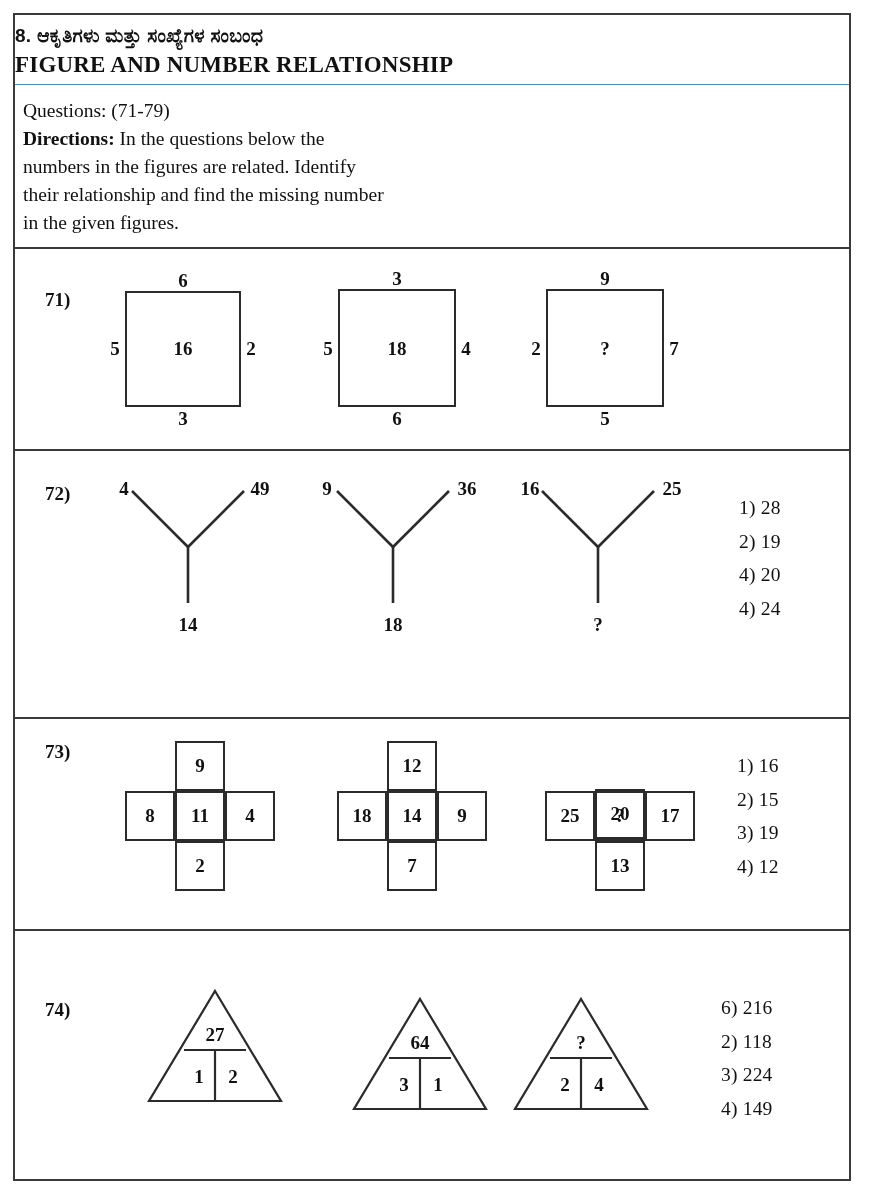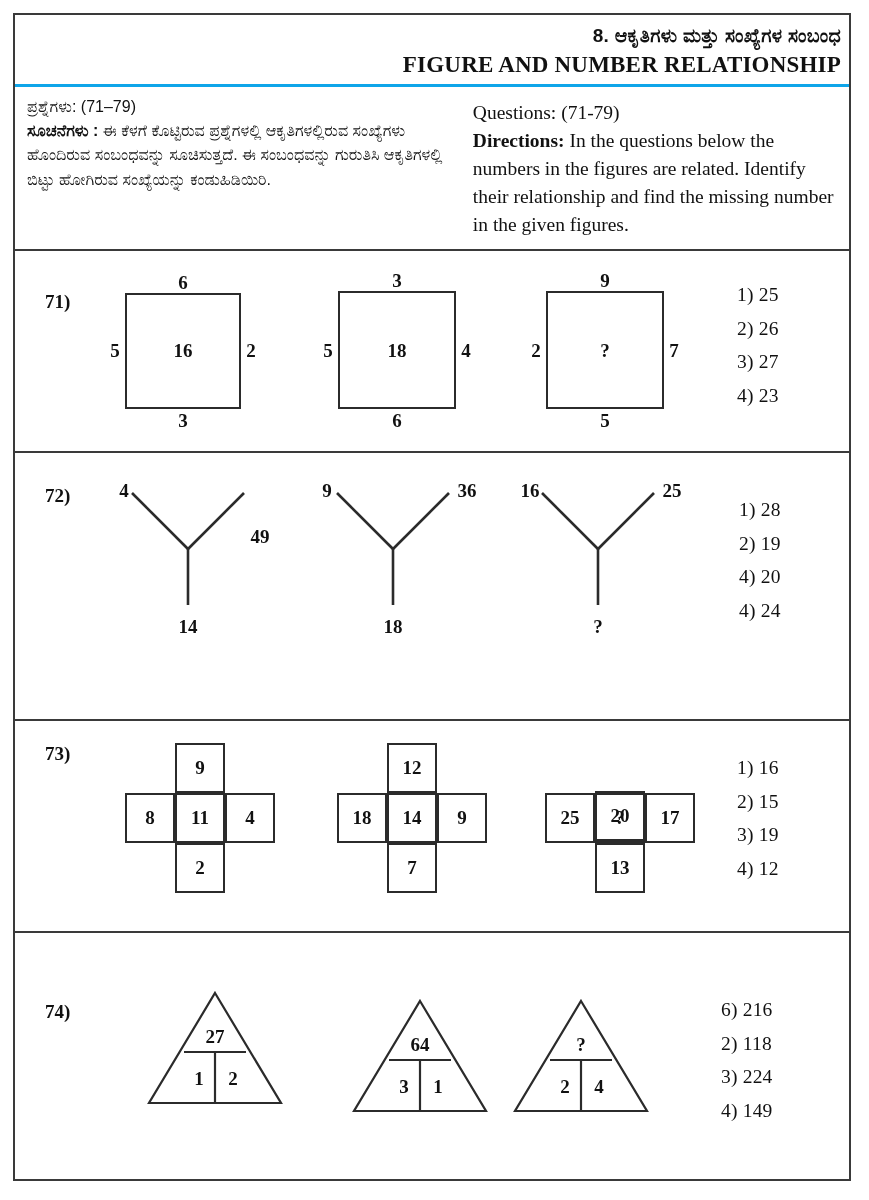--- a/index.html
+++ b/index.html
@@ -21,23 +21,23 @@
     top: 13px;
     width: 838px;
     height: 1168px;
     border: 2px solid #3a3a3a;
     box-sizing: border-box;
     background: #fff;
   }
 
   
   .header {
-    border-bottom: 3px solid #0ea5e9;
-    padding: 8px 8px 6px 0;
-    text-align: right;
+    border-bottom: 1px solid #0ea5e9;
+    padding: 8px 0 6px 0;
+    text-align: left;
   }
   .title-kn {
     font-family: "Liberation Sans", "DejaVu Sans", sans-serif;
     font-weight: bold;
     font-size: 19px;
     letter-spacing: .3px;
     line-height: 1.35;
   }
   .title-en {
     font-family: "Liberation Serif", "DejaVu Serif", serif;
@@ -136,24 +136,20 @@
 <body>
 
 <div class="page">
 
   <div class="header">
     <div class="title-kn">8. ಆಕೃತಿಗಳು ಮತ್ತು ಸಂಖ್ಯೆಗಳ ಸಂಬಂಧ</div>
     <div class="title-en">FIGURE AND NUMBER RELATIONSHIP</div>
   </div>
 
   <div class="directions">
-    <div class="dir-col dir-kn">
-      <div class="kn-q">ಪ್ರಶ್ನೆಗಳು: (71–79)</div>
-      <div><span class="kn-label">ಸೂಚನೆಗಳು :</span><span> ಈ ಕೆಳಗೆ ಕೊಟ್ಟಿರುವ ಪ್ರಶ್ನೆಗಳಲ್ಲಿ ಆಕೃತಿಗಳಲ್ಲಿರುವ ಸಂಖ್ಯೆಗಳು ಹೊಂದಿರುವ ಸಂಬಂಧವನ್ನು ಸೂಚಿಸುತ್ತದೆ. ಈ ಸಂಬಂಧವನ್ನು ಗುರುತಿಸಿ ಆಕೃತಿಗಳಲ್ಲಿ ಬಿಟ್ಟು ಹೋಗಿರುವ ಸಂಖ್ಯೆಯನ್ನು ಕಂಡುಹಿಡಿಯಿರಿ.</span></div>
-    </div>
     <div class="dir-col dir-en">
       <div>Questions: (71-79)</div>
       <div><span class="en-label">Directions:</span><span> In the questions below the numbers in the figures are related. Identify their relationship and find the missing number in the given figures.</span></div>
     </div>
   </div>
 
   <div class="qrow" style="height:202px;">
     <div class="qnum" style="left:30px; top:40px;">71)</div>
 
     <div class="figures">
@@ -179,41 +175,35 @@
       <div class="fig">
         <div class="sqbox" style="left:531px; top:40px; width:118px; height:118px;"></div>
         <div class="lbl c" style="left:590px; top:30px;">9</div>
         <div class="lbl c" style="left:521px; top:100px;">2</div>
         <div class="lbl c" style="left:659px; top:100px;">7</div>
         <div class="lbl c" style="left:590px; top:170px;">5</div>
         <div class="lbl c" style="left:590px; top:100px;">?</div>
       </div>
     </div>
 
-    <div class="options" style="left:722px; top:27px;">
-      <div>1) 25</div>
-      <div>2) 26</div>
-      <div>3) 27</div>
-      <div>4) 23</div>
-    </div>
   </div>
 
   <div class="qrow" style="height:268px;">
     <div class="qnum" style="left:30px; top:32px;">72)</div>
 
     <div class="figures">
 
       <div class="fig" style="left:95px; top:24px;">
         <svg width="175" height="140" viewBox="0 0 175 140">
           <path class="stroke" d="M22 16 L78 72"></path>
           <path class="stroke" d="M134 16 L78 72"></path>
           <path class="stroke" d="M78 72 L78 128"></path>
         </svg>
         <div class="lbl c" style="left:14px; top:14px;">4</div>
-        <div class="lbl c" style="left:150px; top:14px;margin-top:46px;">49</div>
+        <div class="lbl c" style="left:150px; top:14px;">49</div>
         <div class="lbl c" style="left:78px; top:150px;">14</div>
       </div>
 
       <div class="fig" style="left:300px; top:24px;">
         <svg width="175" height="140" viewBox="0 0 175 140">
           <path class="stroke" d="M22 16 L78 72"></path>
           <path class="stroke" d="M134 16 L78 72"></path>
           <path class="stroke" d="M78 72 L78 128"></path>
         </svg>
         <div class="lbl c" style="left:12px; top:14px;">9</div>

